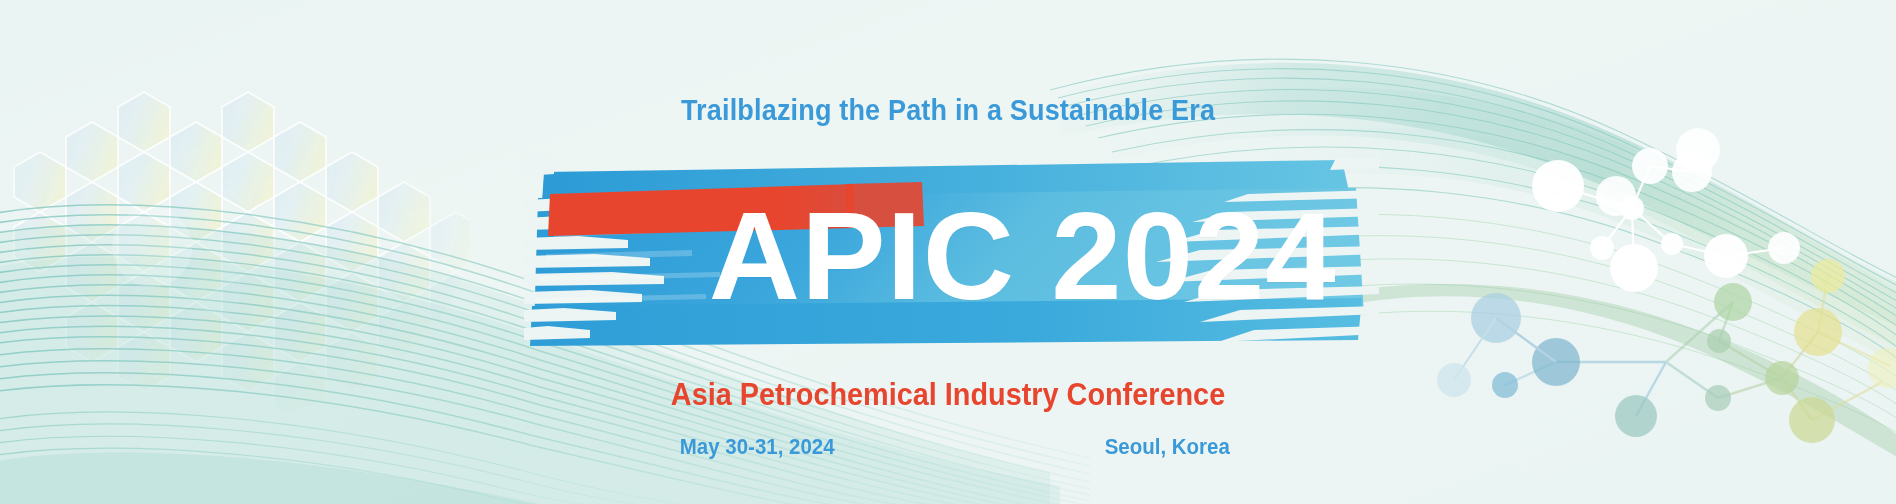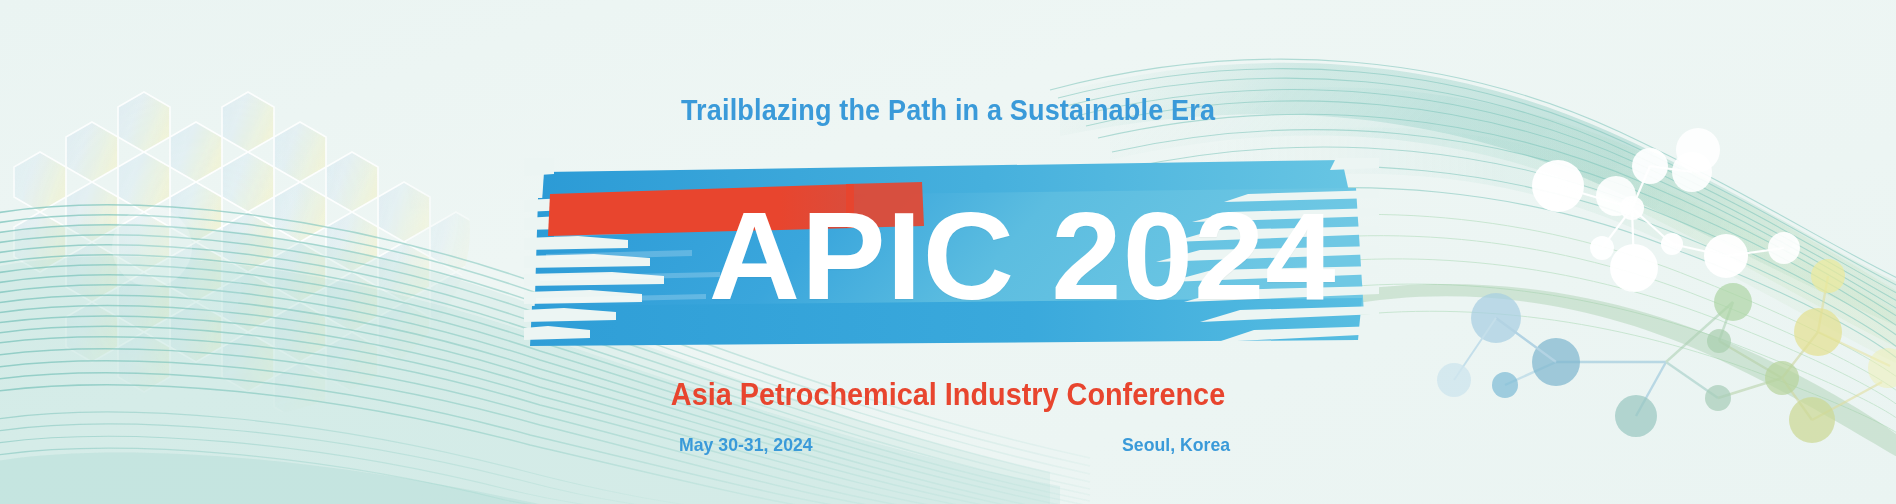--- a/index.html
+++ b/index.html
@@ -46,21 +46,21 @@
   }
   #conf-name{
     position:absolute;top:377px;left:0;width:1896px;text-align:center;
     font-family:"Liberation Sans Narrow","Liberation Sans",sans-serif;
     font-weight:bold;font-size:31px;color:#e8452e;transform:scaleX(.93);
   }
   #meta-row{
     position:absolute;top:434px;left:674px;width:560px;
     display:flex;justify-content:space-between;
     font-family:"Liberation Sans Narrow","Liberation Sans",sans-serif;
-    font-weight:bold;font-size:19px;color:#3a9ad9;
+    font-weight:bold;font-size:22px;color:#3a9ad9;
   }
   #meta-row span{transform:scaleX(.93);display:inline-block;}
 </style>
 </head>
 <body>
 
 <div id="banner">
 
   <svg class="layer" viewBox="0 0 1896 504" xmlns="http://www.w3.org/2000/svg">
     <defs>

